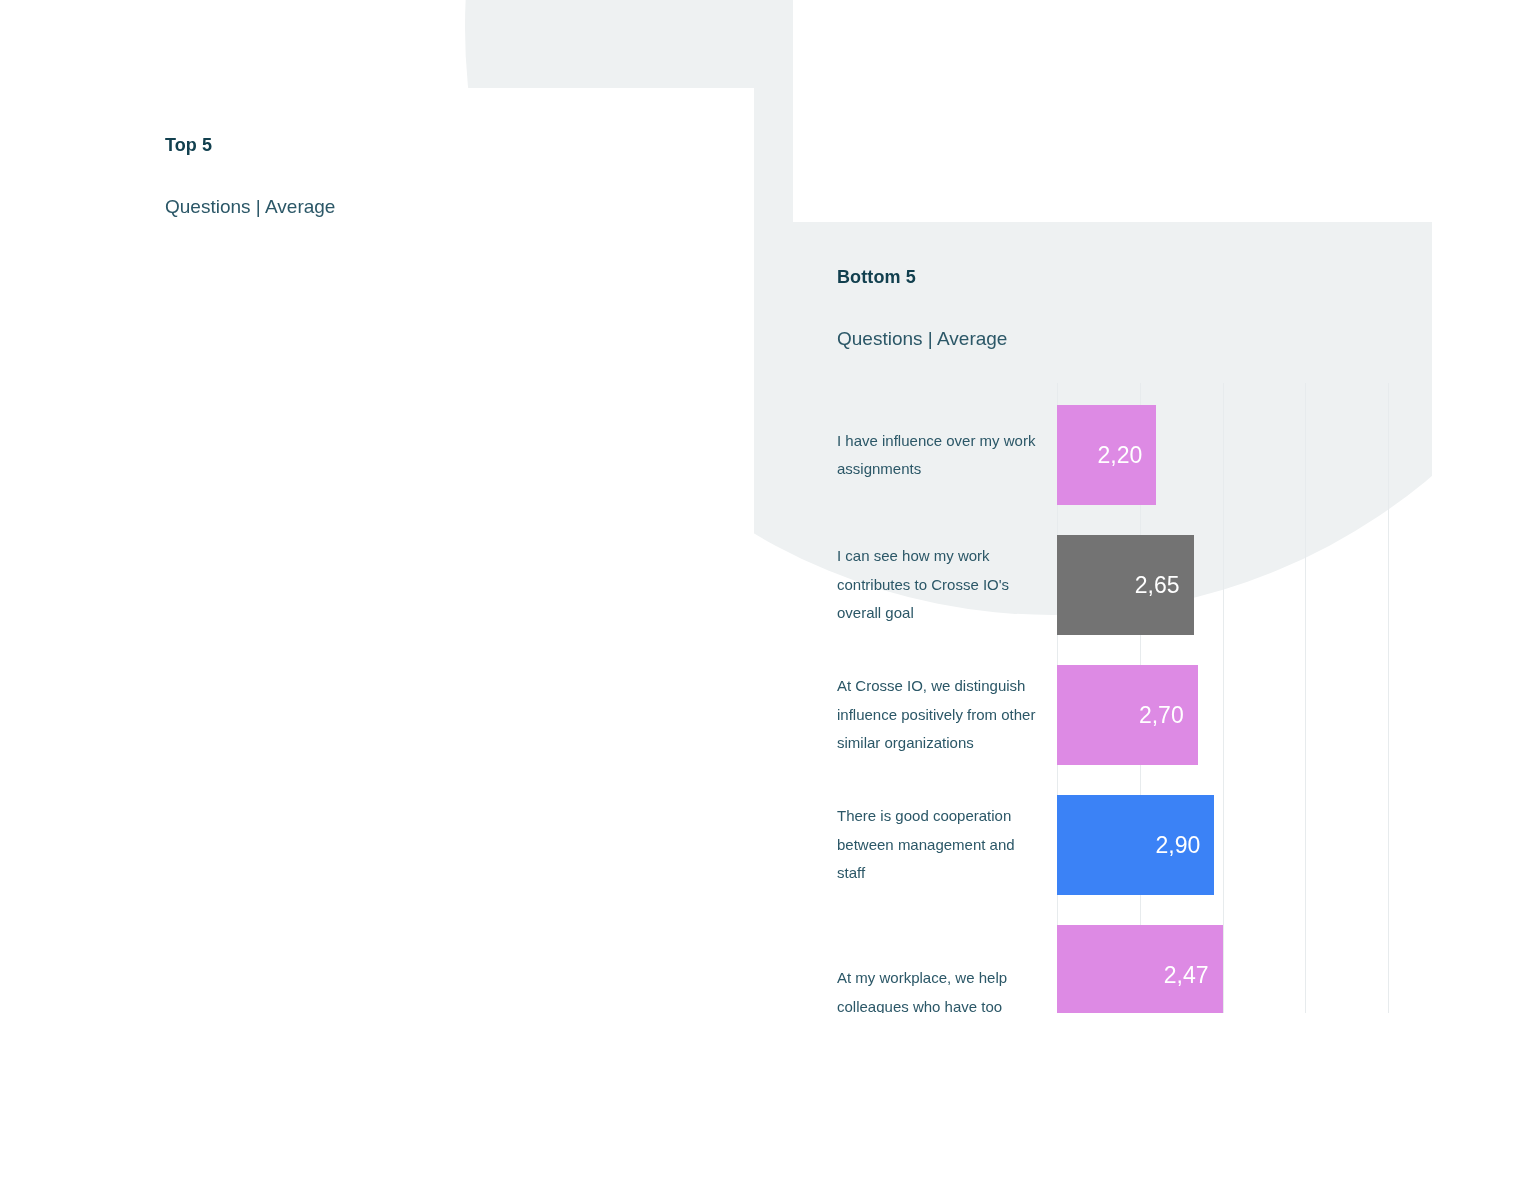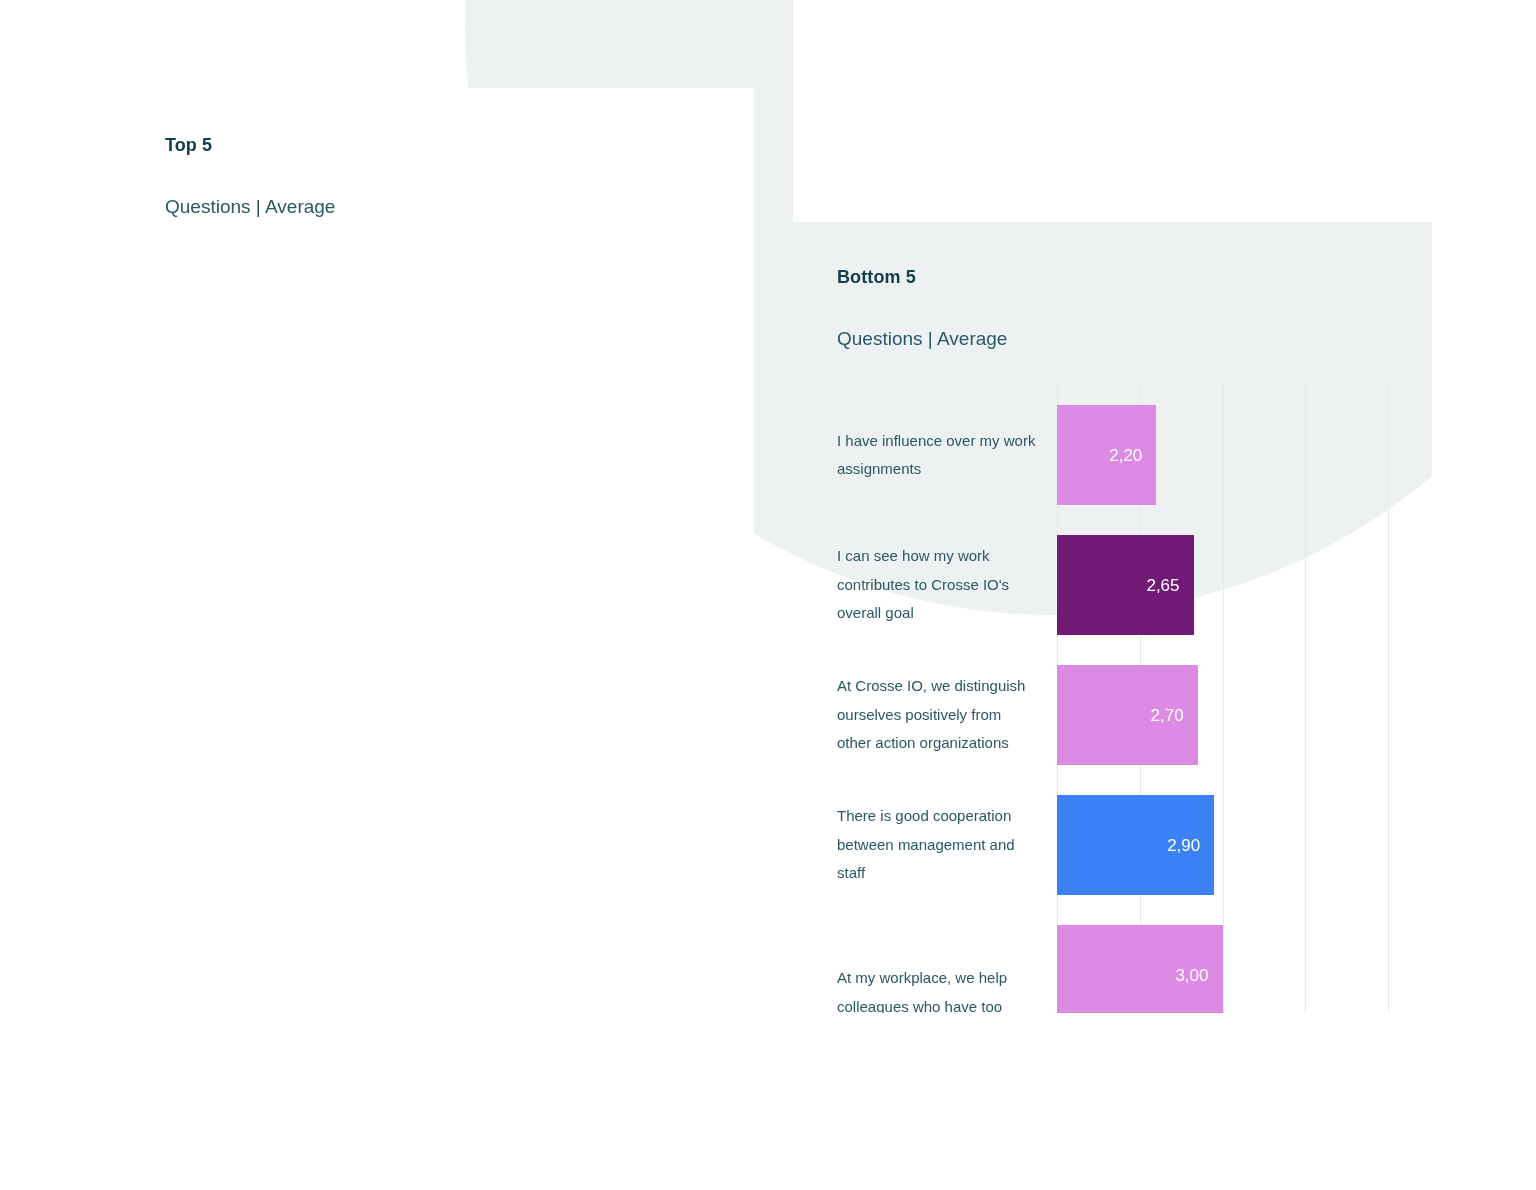--- a/index.html
+++ b/index.html
@@ -78,21 +78,21 @@
     color: #2b5767;
   }
   .bar {
     position: absolute;
     display: flex;
     align-items: center;
     justify-content: flex-end;
   }
   .bar-value {
     color: #ffffff;
-    font-size: 17px;
+    font-size: 23px;
     line-height: 1;
     padding-right: 14px;
     white-space: nowrap;
   }
   .tick {
     position: absolute;
     font-size: 19px;
     color: #2b5767;
     text-align: center;
     width: 40px;
@@ -159,34 +159,34 @@
         <div class="gridline" style="left: 220px; height: 682px;"></div>
         <div class="gridline" style="left: 302.75px; height: 682px;"></div>
         <div class="gridline" style="left: 385.5px; height: 682px;"></div>
         <div class="gridline" style="left: 468.25px; height: 682px;"></div>
         <div class="gridline" style="left: 551px; height: 682px;"></div>
         <div class="cat-label" style="left: 0px; width: 200px; top: 22px; height: 100px; display: flex; align-items: center;">I have influence over my work assignments</div>
         <div class="bar" style="left: 220px; top: 22px; height: 100px; width: 99.3px; background: rgb(221, 138, 228);">
           <span class="bar-value">2,20</span>
         </div>
         <div class="cat-label" style="left: 0px; width: 200px; top: 152px; height: 100px; display: flex; align-items: center;">I can see how my work contributes to Crosse IO's overall goal</div>
-        <div class="bar" style="left: 220px; top: 152px; height: 100px; width: 136.537px; background: #701a75;">
+        <div class="bar" style="left: 220px; top: 152px; height: 100px; width: 136.537px; background: #737373;">
           <span class="bar-value">2,65</span>
         </div>
-        <div class="cat-label" style="left: 0px; width: 200px; top: 282px; height: 100px; display: flex; align-items: center;">At Crosse IO, we distinguish ourselves positively from other action organizations</div>
+        <div class="cat-label" style="left: 0px; width: 200px; top: 282px; height: 100px; display: flex; align-items: center;">At Crosse IO, we distinguish influence positively from other similar organizations</div>
         <div class="bar" style="left: 220px; top: 282px; height: 100px; width: 140.675px; background: rgb(221, 138, 228);">
           <span class="bar-value">2,70</span>
         </div>
         <div class="cat-label" style="left: 0px; width: 200px; top: 412px; height: 100px; display: flex; align-items: center;">There is good cooperation between management and staff</div>
         <div class="bar" style="left: 220px; top: 412px; height: 100px; width: 157.225px; background: #3b82f6;">
           <span class="bar-value">2,90</span>
         </div>
         <div class="cat-label" style="left: 0px; width: 200px; top: 574px; height: 100px; display: flex; align-items: center;">At my workplace, we help colleagues who have too much to do</div>
         <div class="bar" style="left: 220px; top: 542px; height: 100px; width: 165.5px; background: rgb(221, 138, 228);">
-          <span class="bar-value">3,00</span>
+          <span class="bar-value">2,47</span>
         </div>
         <div class="tick" style="left: 200px; top: 690px;">1</div>
         <div class="tick" style="left: 282.75px; top: 690px;">2</div>
         <div class="tick" style="left: 365.5px; top: 690px;">3</div>
         <div class="tick" style="left: 448.25px; top: 690px;">4</div>
         <div class="tick" style="left: 531px; top: 690px;">5</div>
       </div>
   </div>
 
 </div>

